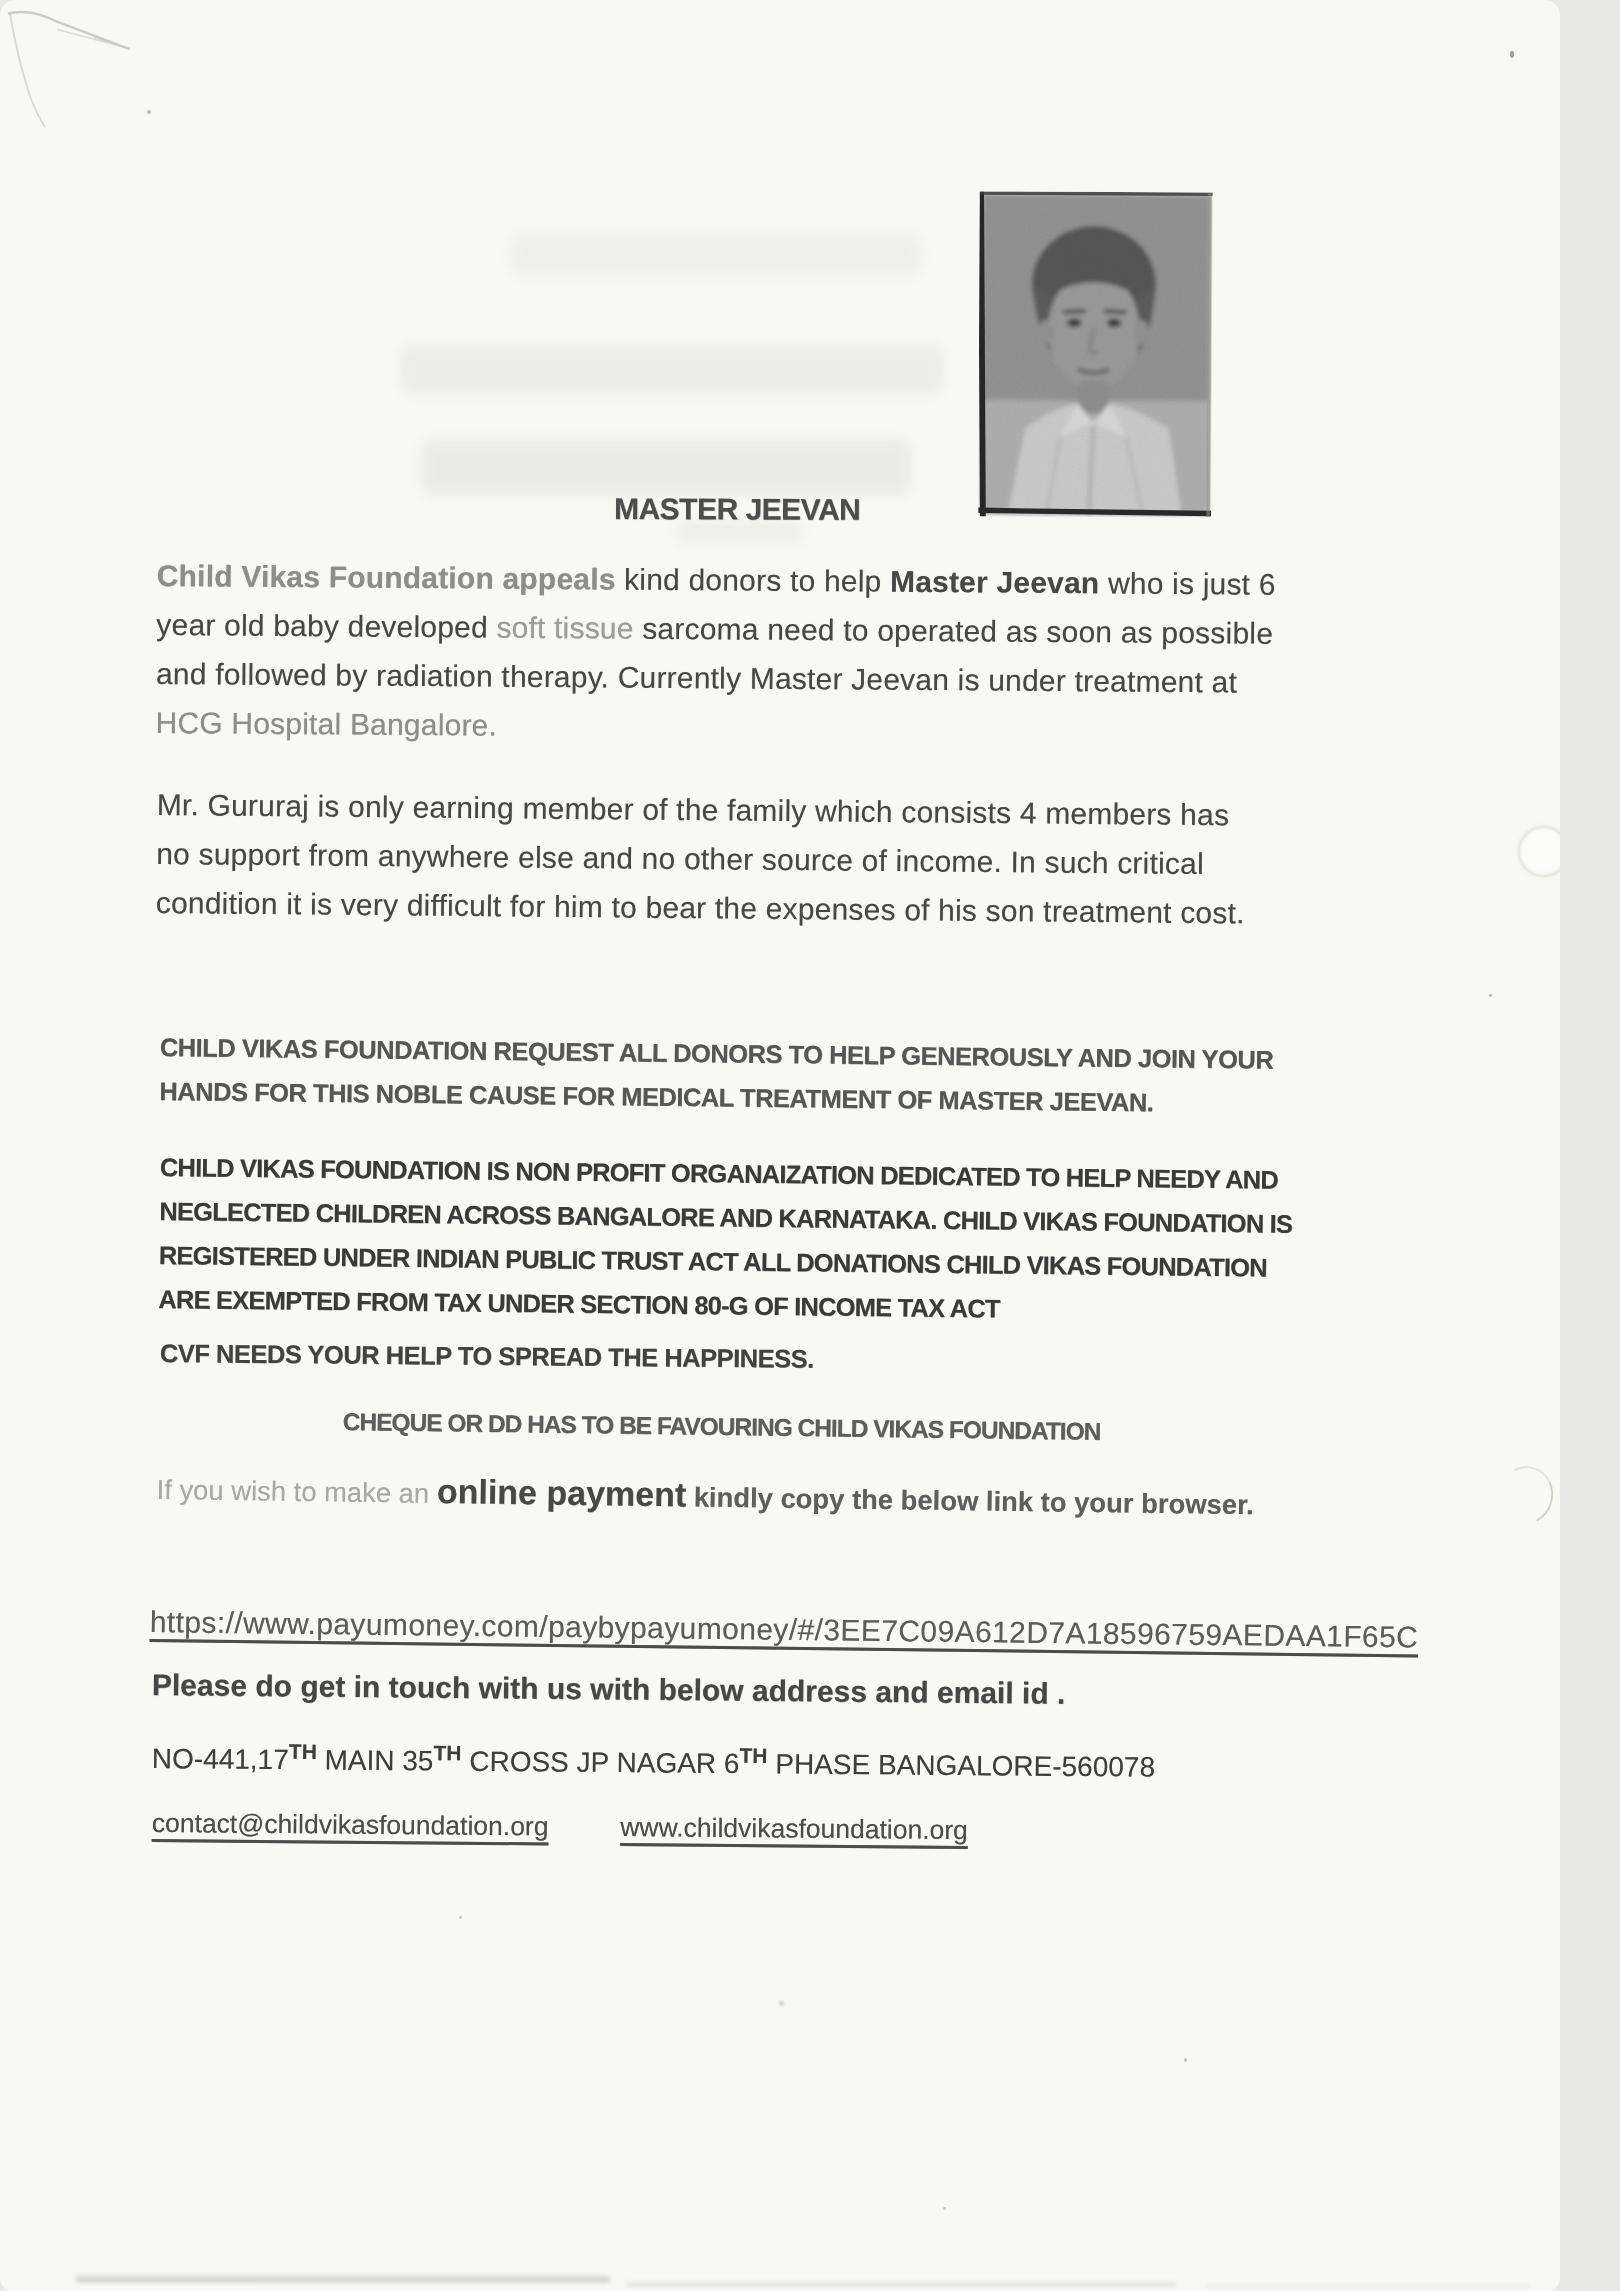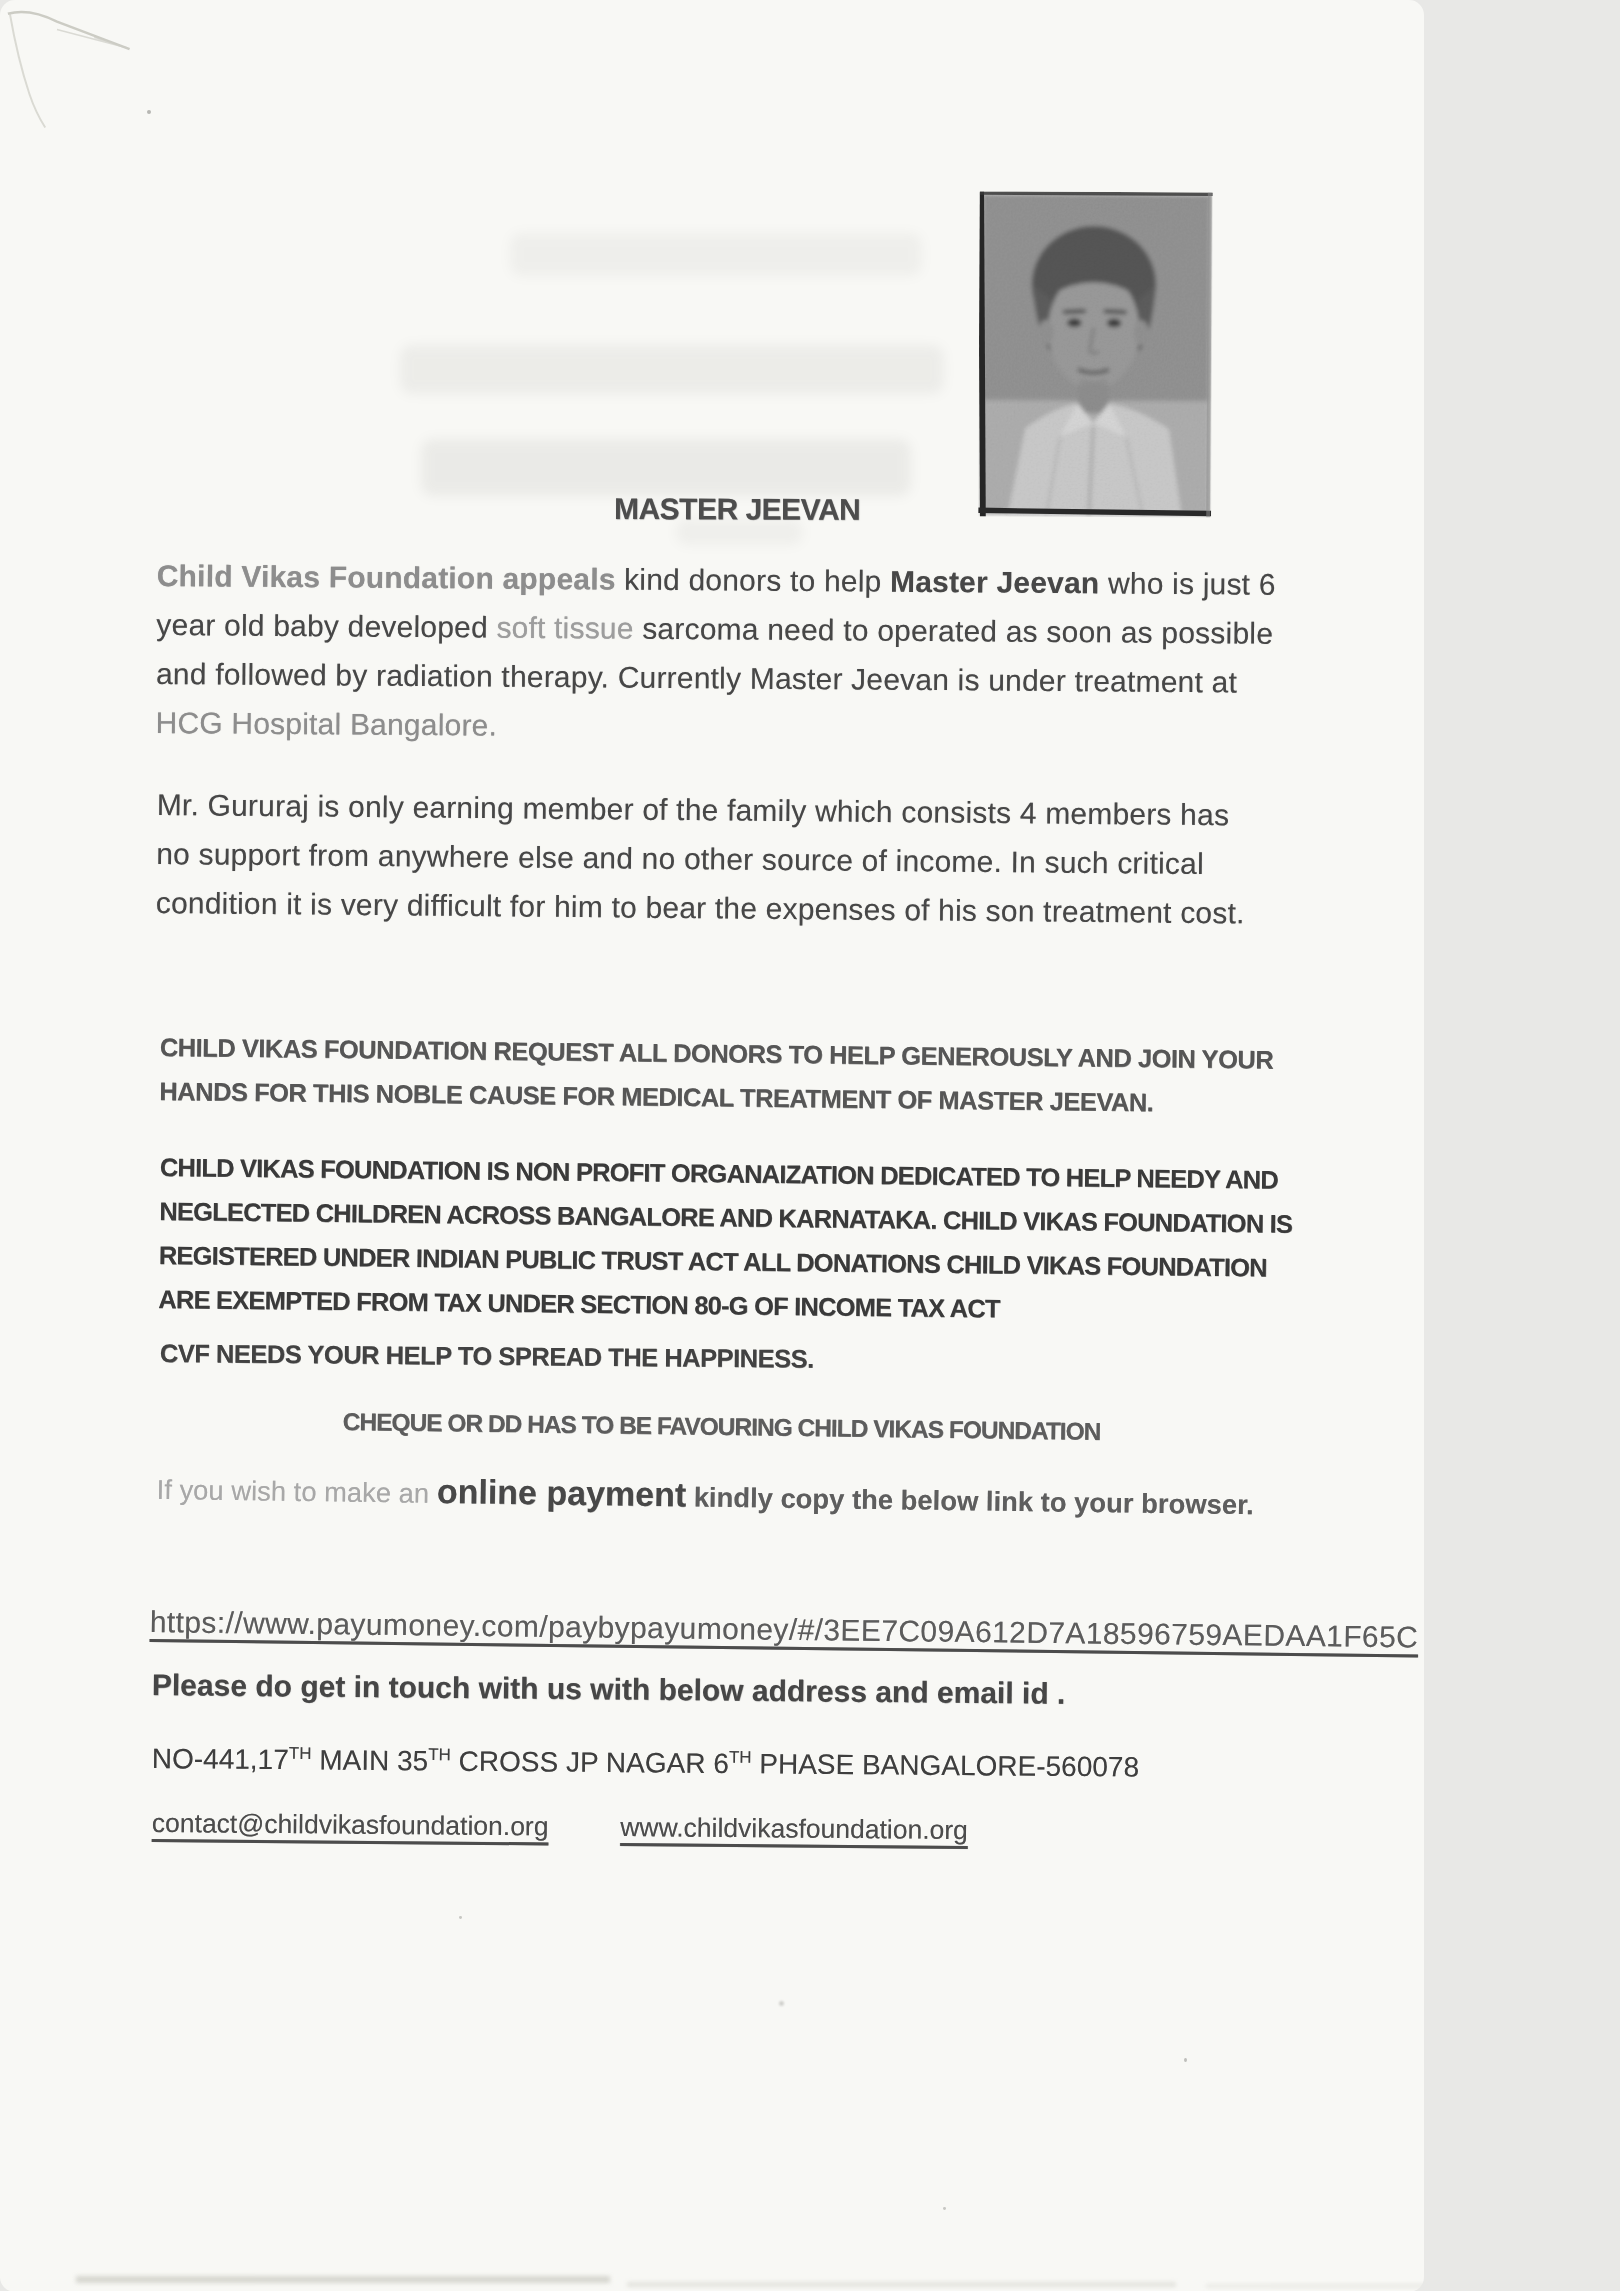--- a/index.html
+++ b/index.html
@@ -1,18 +1,18 @@
 <!DOCTYPE html>
 <html><head>
 <meta charset="utf-8">
 <style>
   html,body{margin:0;padding:0;background:#e8e8e6;}
   .page{
     position:relative;
-    width:1424px;height:2292px;
+    width:1560px;height:2292px;
     background:#f8f8f5;
     overflow:hidden;
     font-family:"Liberation Sans", sans-serif;
     color:#3c3c3c;
     border-radius:15px;
   }
   
   .crease{position:absolute;left:0;top:0;}
   .ring{position:absolute;border-radius:50%;}
   .ring1{
@@ -49,21 +49,21 @@
     text-shadow:0.5px 0.5px 0.8px rgba(60,60,60,.55);
   }
   .faded{color:#8d8d8d;}
   .faded2{color:#9d9d9d;}
   .link-underline{
     text-decoration:underline;
     text-decoration-thickness:2.5px;
     text-decoration-color:#4c4c4c;
     text-underline-offset:6.9px;
   }
-  sup{font-size:17px;vertical-align:super;line-height:0;}
+  sup{font-size:21px;vertical-align:super;line-height:0;font-weight:bold;}
 </style>
 </head>
 <body>
 
 <div class="page">
 
   <svg class="crease" width="216" height="157" viewBox="0 0 220 160">
     <path d="M8,14 Q30,8 58,22 L132,50" fill="none" stroke="#c6c6bf" stroke-width="2.5" opacity="0.9"></path>
     <path d="M10,14 Q18,60 30,96 Q36,114 46,130" fill="none" stroke="#d2d2cb" stroke-width="2" opacity="0.8"></path>
     <path d="M58,30 L130,49 L96,38" fill="none" stroke="#cdcdc6" stroke-width="1.5" opacity="0.7"></path>

